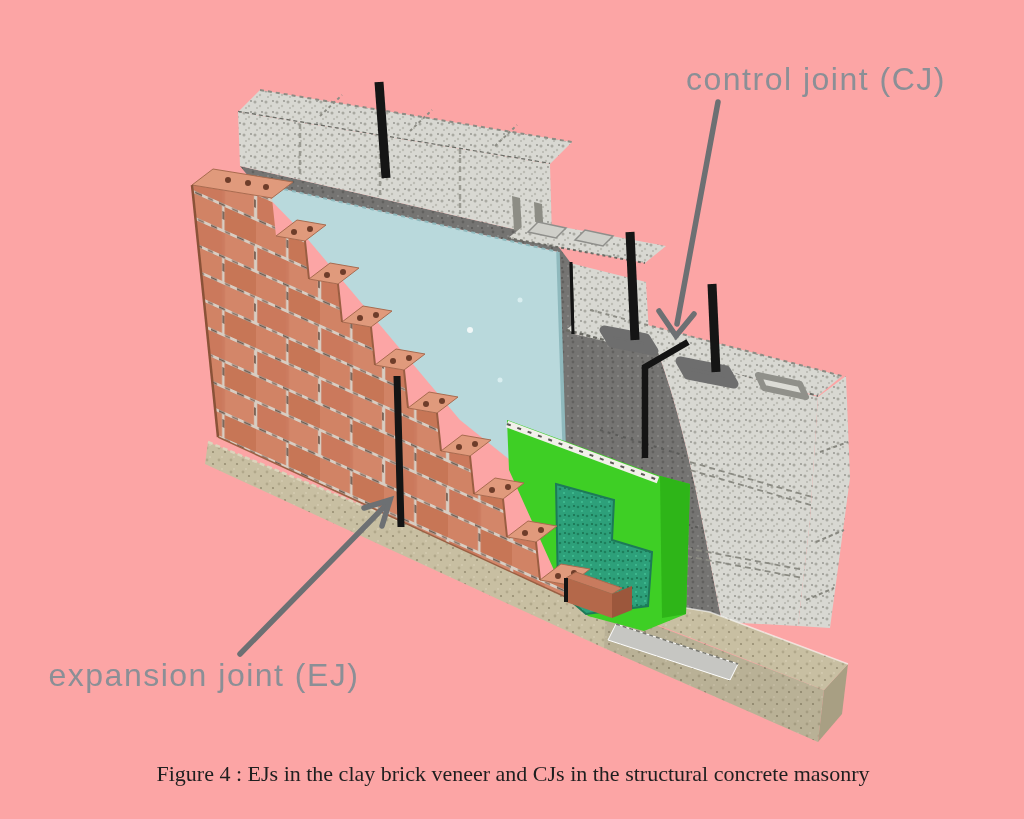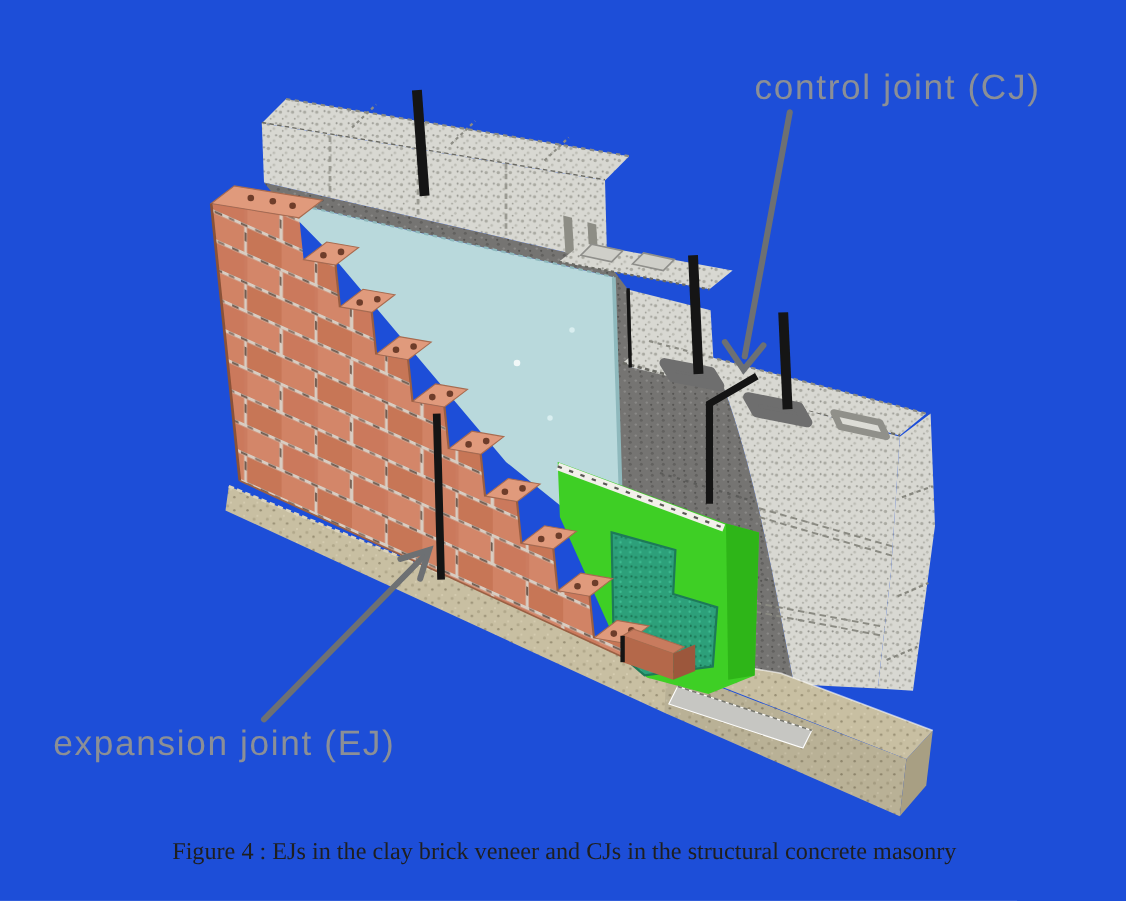--- a/index.html
+++ b/index.html
@@ -1,16 +1,16 @@
 <!DOCTYPE html>
 <html><head>
 <meta charset="utf-8">
 <style>
   html,body{margin:0;padding:0;background:#ffffff;}
-  .page{position:relative;width:1024px;height:819px;background:#1d4ed8;overflow:hidden;
+  .page{position:relative;width:1024px;height:819px;background:#fca5a5;overflow:hidden;
         font-family:"Liberation Sans",sans-serif;}
   svg{display:block;}
   .callout-label{font-family:"Liberation Sans",sans-serif;letter-spacing:1.5px;}
   .caption{font-family:"Liberation Serif",serif;}
 </style>
 </head>
 <body>
 
 <div class="page">
 <svg width="1024" height="819" viewBox="0 0 1024 819">

